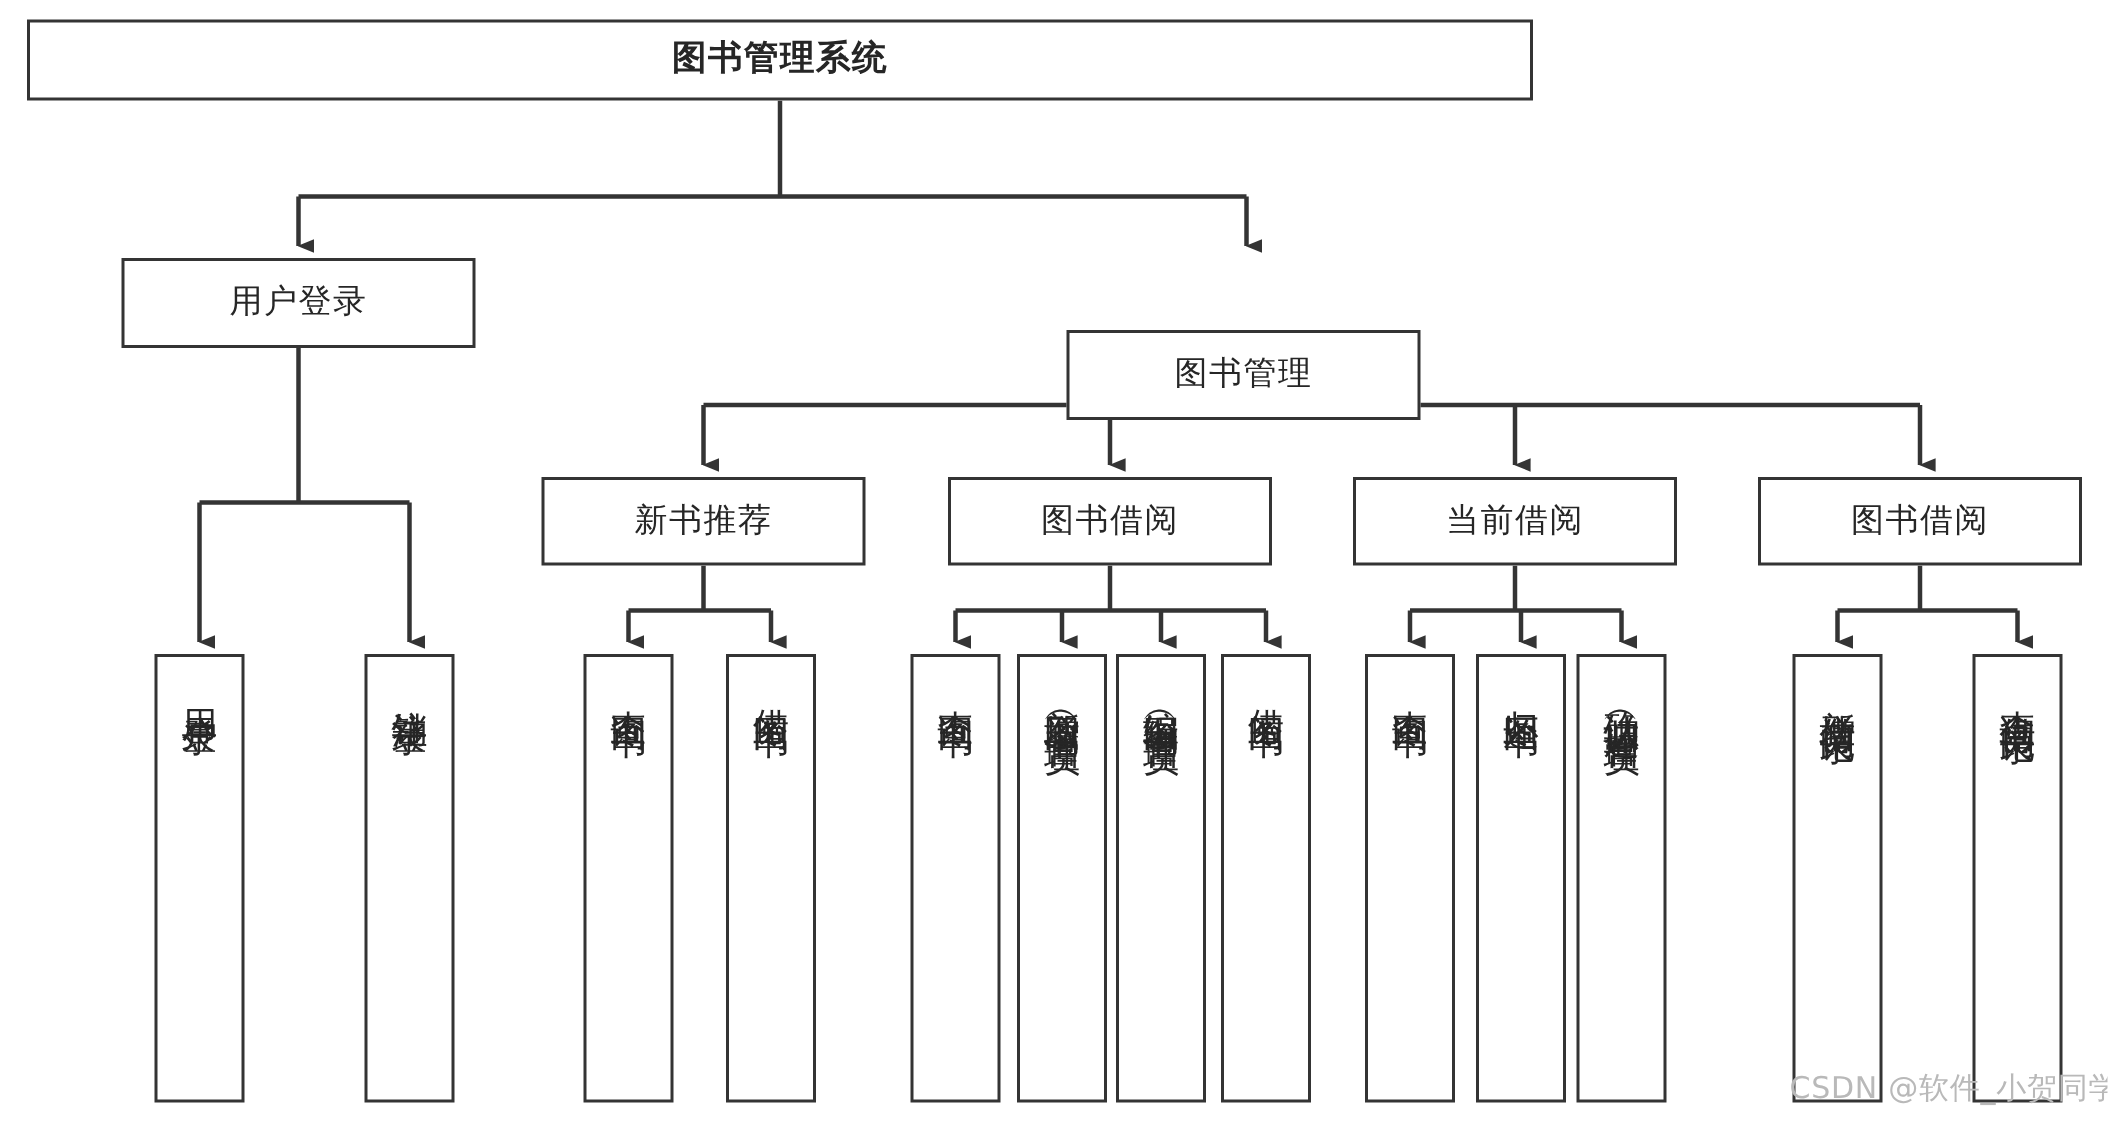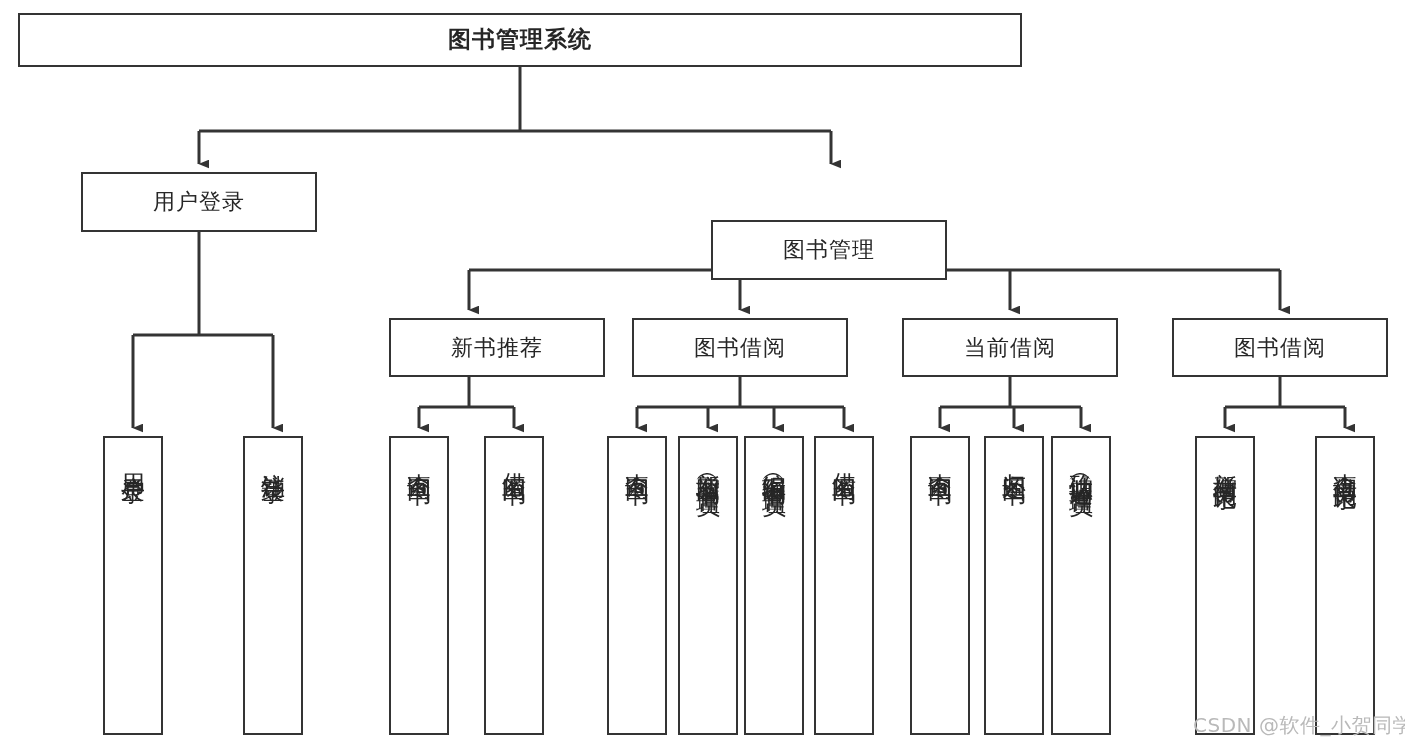--- a/index.html
+++ b/index.html
@@ -135,21 +135,21 @@
     <span class="label">图书管理系统</span>
   </div>
 
   <div class="node horiz" style="left:81px; top:172px; width:236px; height:60px;">
     <span class="label">用户登录</span>
   </div>
   <div class="node horiz" style="left:711px; top:172px; width:236px; height:60px;margin-top:48px;">
     <span class="label">图书管理</span>
   </div>
 
-  <div class="node horiz" style="left:361px; top:318px; width:216px; height:59px;margin-left:28px;">
+  <div class="node horiz" style="left:361px; top:318px; width:216px; height:59px;">
     <span class="label">新书推荐</span>
   </div>
   <div class="node horiz" style="left:902px; top:318px; width:216px; height:59px;">
     <span class="label">当前借阅</span>
   </div>
   <div class="node horiz" style="left:632px; top:318px; width:216px; height:59px;">
     <span class="label">图书借阅</span>
   </div>
   <div class="node horiz" style="left:1172px; top:318px; width:216px; height:59px;">
     <span class="label">图书借阅</span>

